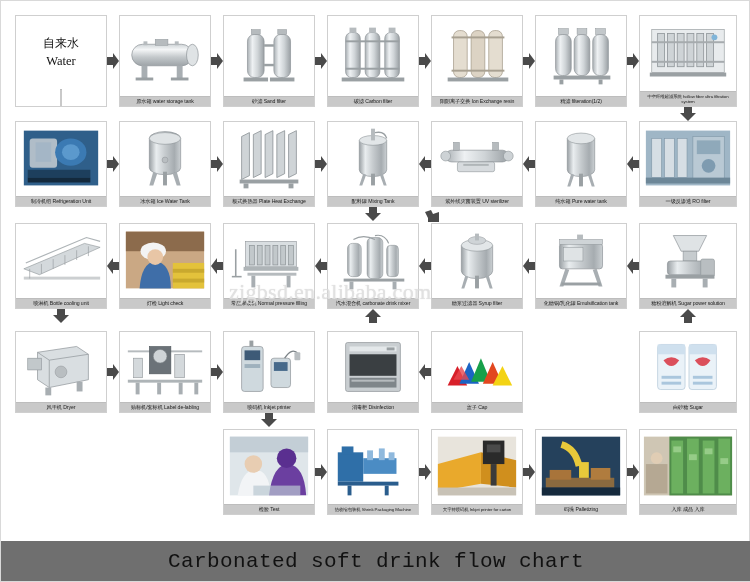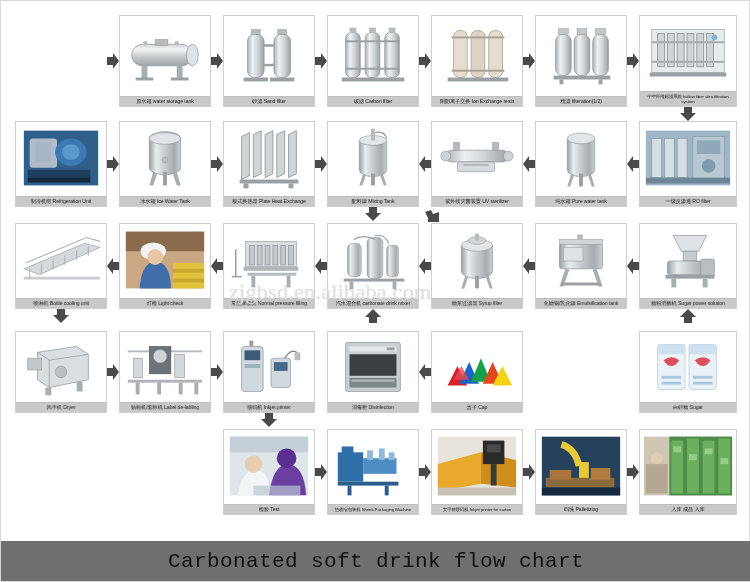--- a/index.html
+++ b/index.html
@@ -82,20 +82,29 @@
     font-family:Liberation Mono, monospace;
     font-size:21px;
     letter-spacing:.4px;
   }
 </style>
 </head>
 <body>
 
 <div id="chart-root">
 
+  <div class="cell titlecell" style="left:14px;top:14px;width:92px;height:92px;">
+    <div class="art">
+      <div class="bigtxt">
+        <div>自来水</div>
+        <div class="en">Water</div>
+      </div>
+    </div>
+    <div class="cap"></div>
+  </div>
 
   <div class="cell" style="left:118px;top:14px;width:92px;height:92px;">
     <div class="art">
       <svg viewBox="0 0 92 72" width="92" height="72" aria-hidden="true">
         <defs>
             <linearGradient id="g1" x1="0" y1="0" x2="0" y2="1">
           <stop offset="0" stop-color="#cfd4d7"></stop>
               <stop offset=".25" stop-color="#f4f6f7"></stop>
           <stop offset=".6" stop-color="#c3c8cb"></stop>
               <stop offset="1" stop-color="#9ea4a8"></stop>

